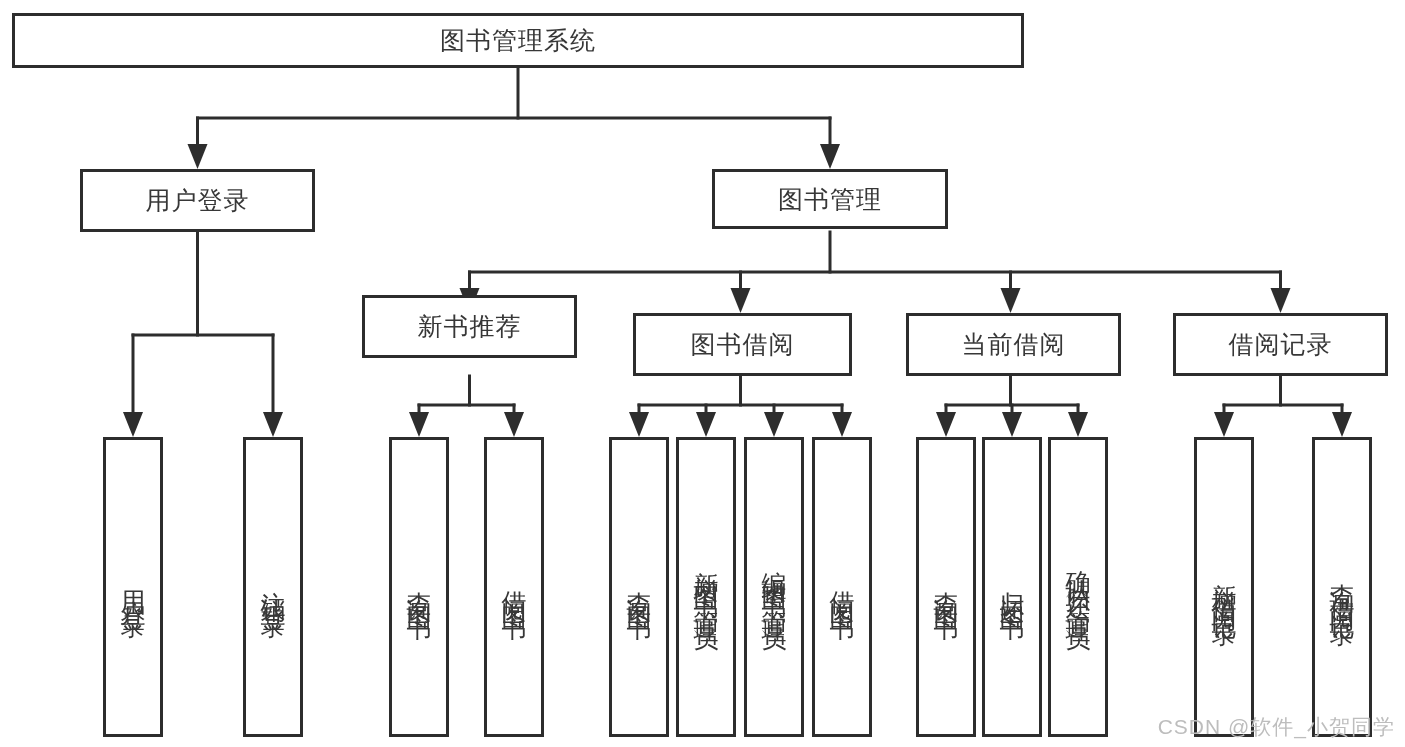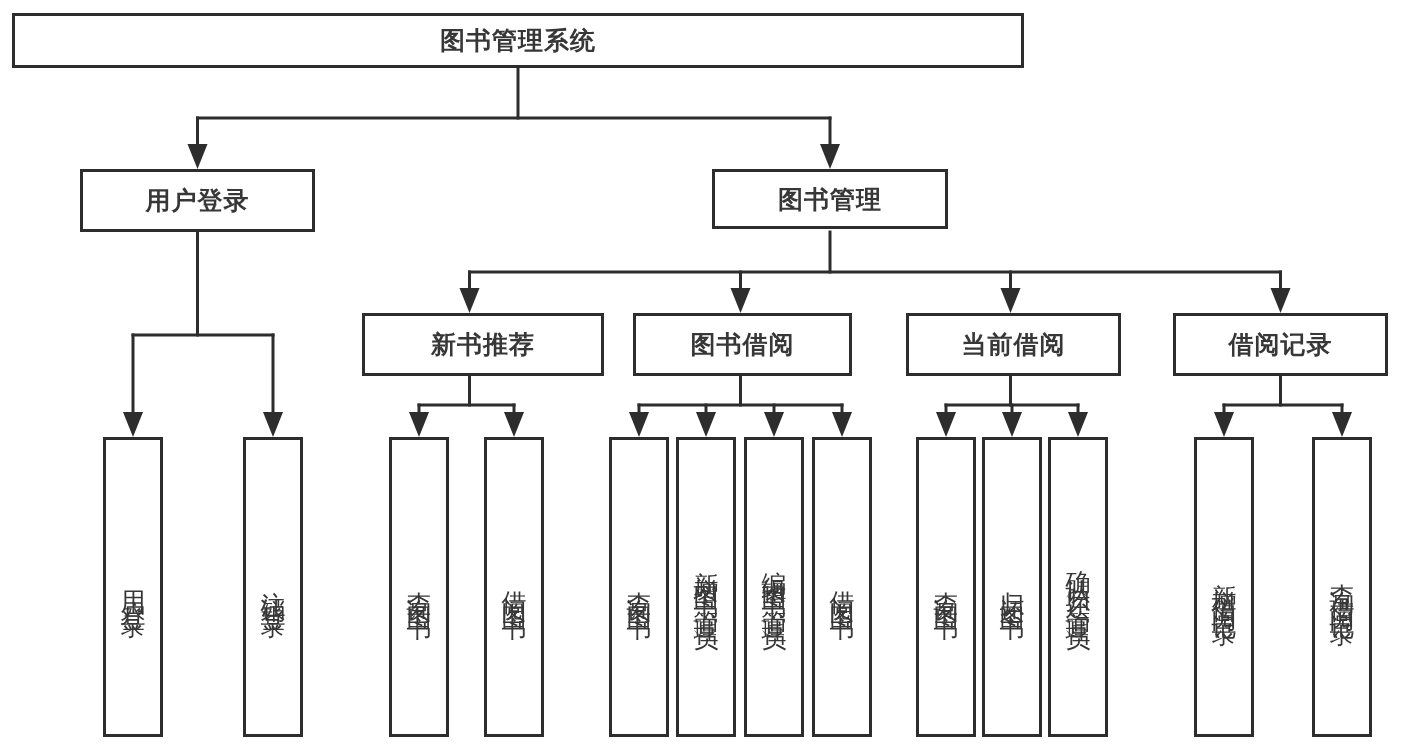--- a/index.html
+++ b/index.html
@@ -30,21 +30,20 @@
     border: 3px solid var(--border, #2d2d2d);
     display: flex;
     align-items: center;
     justify-content: center;
     color: var(--text, #373737);
   }
   .node.h .lbl {
     font-size: 25px;
     letter-spacing: 1px;
     white-space: nowrap;
-    font-weight: bold;
   }
   .node.v .lbl {
     writing-mode: vertical-rl;
     text-orientation: mixed;
     font-size: 25px;
     letter-spacing: 8px;
     line-height: 1;
   }
   .watermark {
     position: absolute;
@@ -118,21 +117,21 @@
   <div id="nodes">
       <div class="node h" style="left: 12px; top: 13px; width: 1012px; height: 55px;">
         <span class="lbl">图书管理系统</span>
       </div>
       <div class="node h" style="left: 80px; top: 169px; width: 235px; height: 63px;">
         <span class="lbl">用户登录</span>
       </div>
       <div class="node h" style="left: 712px; top: 169px; width: 236px; height: 60px;">
         <span class="lbl">图书管理</span>
       </div>
-      <div class="node h" style="left: 362px; top: 313px; width: 242px; height: 63px;">
+      <div class="node h" style="left: 362px; top: 295px; width: 215px; height: 63px;">
         <span class="lbl">新书推荐</span>
       </div>
       <div class="node h" style="left: 633px; top: 313px; width: 219px; height: 63px;">
         <span class="lbl">图书借阅</span>
       </div>
       <div class="node h" style="left: 906px; top: 313px; width: 215px; height: 63px;">
         <span class="lbl">当前借阅</span>
       </div>
       <div class="node h" style="left: 1173px; top: 313px; width: 215px; height: 63px;">
         <span class="lbl">借阅记录</span>
@@ -170,13 +169,14 @@
       <div class="node v" style="left: 1048px; top: 437px; width: 60px; height: 300px;">
         <span class="lbl">确认归还（管理员）</span>
       </div>
       <div class="node v" style="left: 1194px; top: 437px; width: 60px; height: 300px;">
         <span class="lbl">新增借阅记录</span>
       </div>
       <div class="node v" style="left: 1312px; top: 437px; width: 60px; height: 300px;">
         <span class="lbl">查询借阅记录</span>
       </div>
     </div>
+  <div class="watermark">CSDN @软件_小贺同学</div>
 </div>
 
 </body></html>

